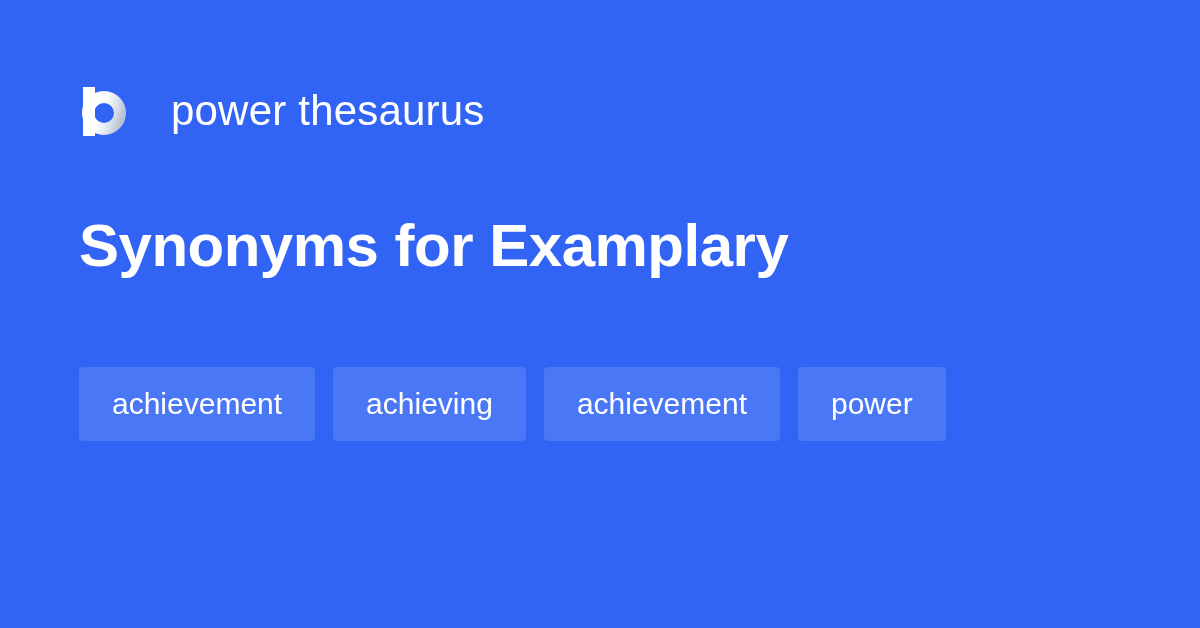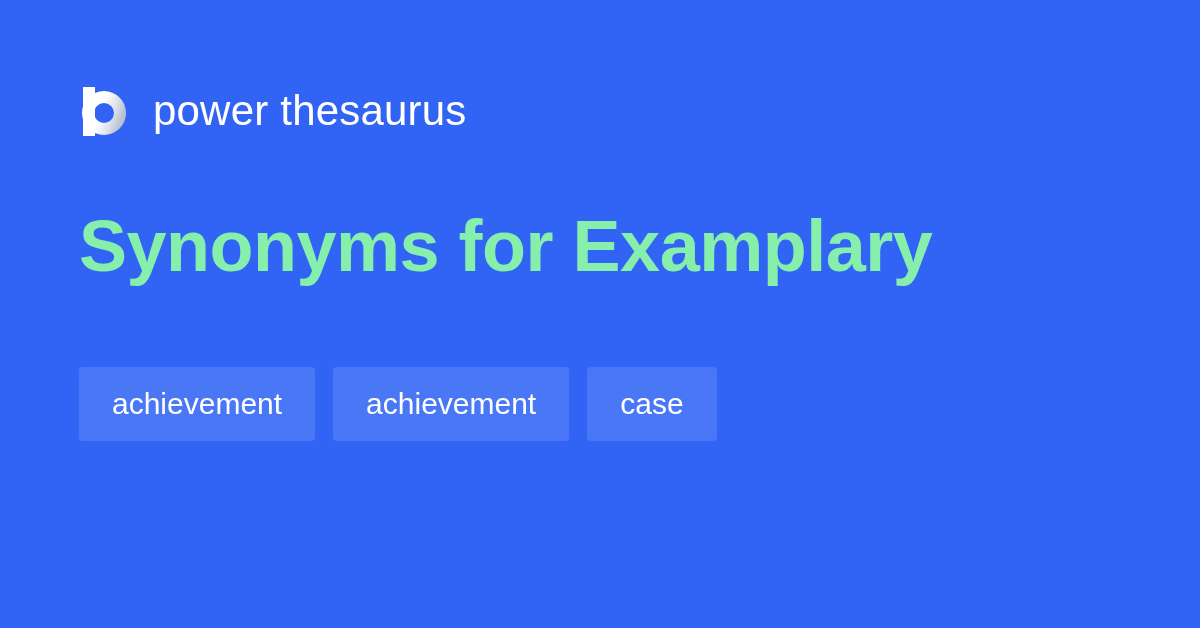--- a/index.html
+++ b/index.html
@@ -30,39 +30,39 @@
     align-items: center;
     height: 62px;
   }
   .brand-mark {
     width: 52px;
     height: 56px;
     display: block;
     flex: none;
   }
   .brand-name {
-    margin-left: 22px;
+    margin-left: 40px;
     font-size: 42px;
     line-height: 1;
     font-weight: 500;
     color: #ffffff;
     letter-spacing: 0.2px;
     white-space: nowrap;
   }
 
   
   .headline {
     position: absolute;
     left: 79px;
     top: 198px;
     margin: 0;
-    font-size: 72px;
+    font-size: 60px;
     line-height: 96px;
     font-weight: 700;
-    color: #86efac;
+    color: #ffffff;
     letter-spacing: -0.5px;
     white-space: nowrap;
   }
 
   
   .chips {
     position: absolute;
     left: 79px;
     top: 367px;
     width: 1040px;
@@ -109,17 +109,18 @@
 
       <rect x="4" y="4" width="12" height="49" fill="#ffffff"></rect>
     </svg>
     <div class="brand-name">power thesaurus</div>
   </div>
 
   <h1 class="headline">Synonyms for Examplary</h1>
 
   <div class="chips">
     <div class="chip">achievement</div>
+    <div class="chip">achieving</div>
     <div class="chip">achievement</div>
-    <div class="chip">case</div>
+    <div class="chip">power</div>
   </div>
 
 </div>
 
 </body></html>

